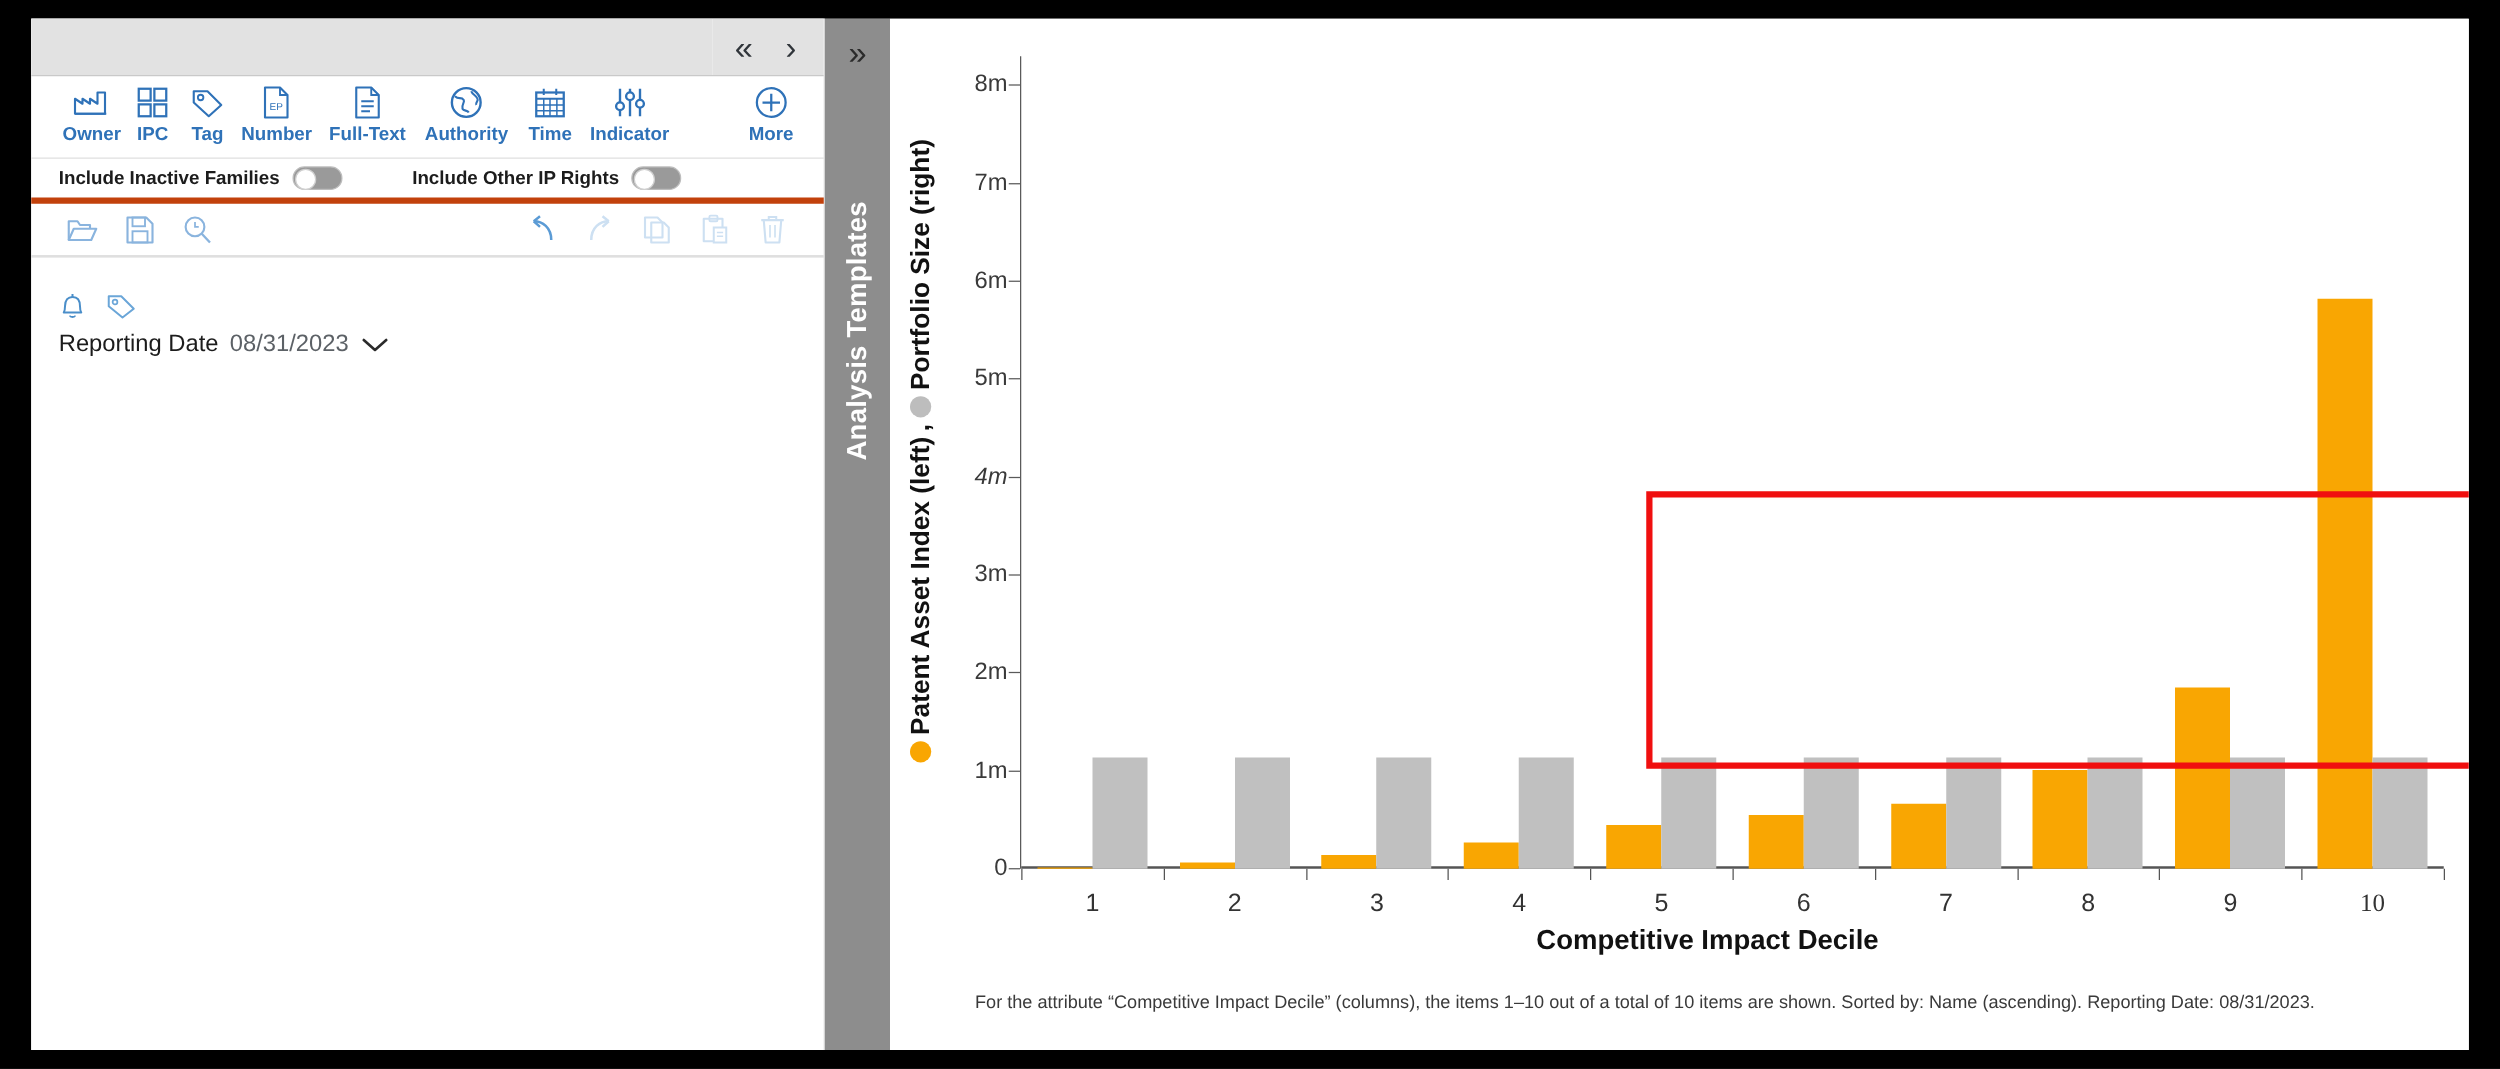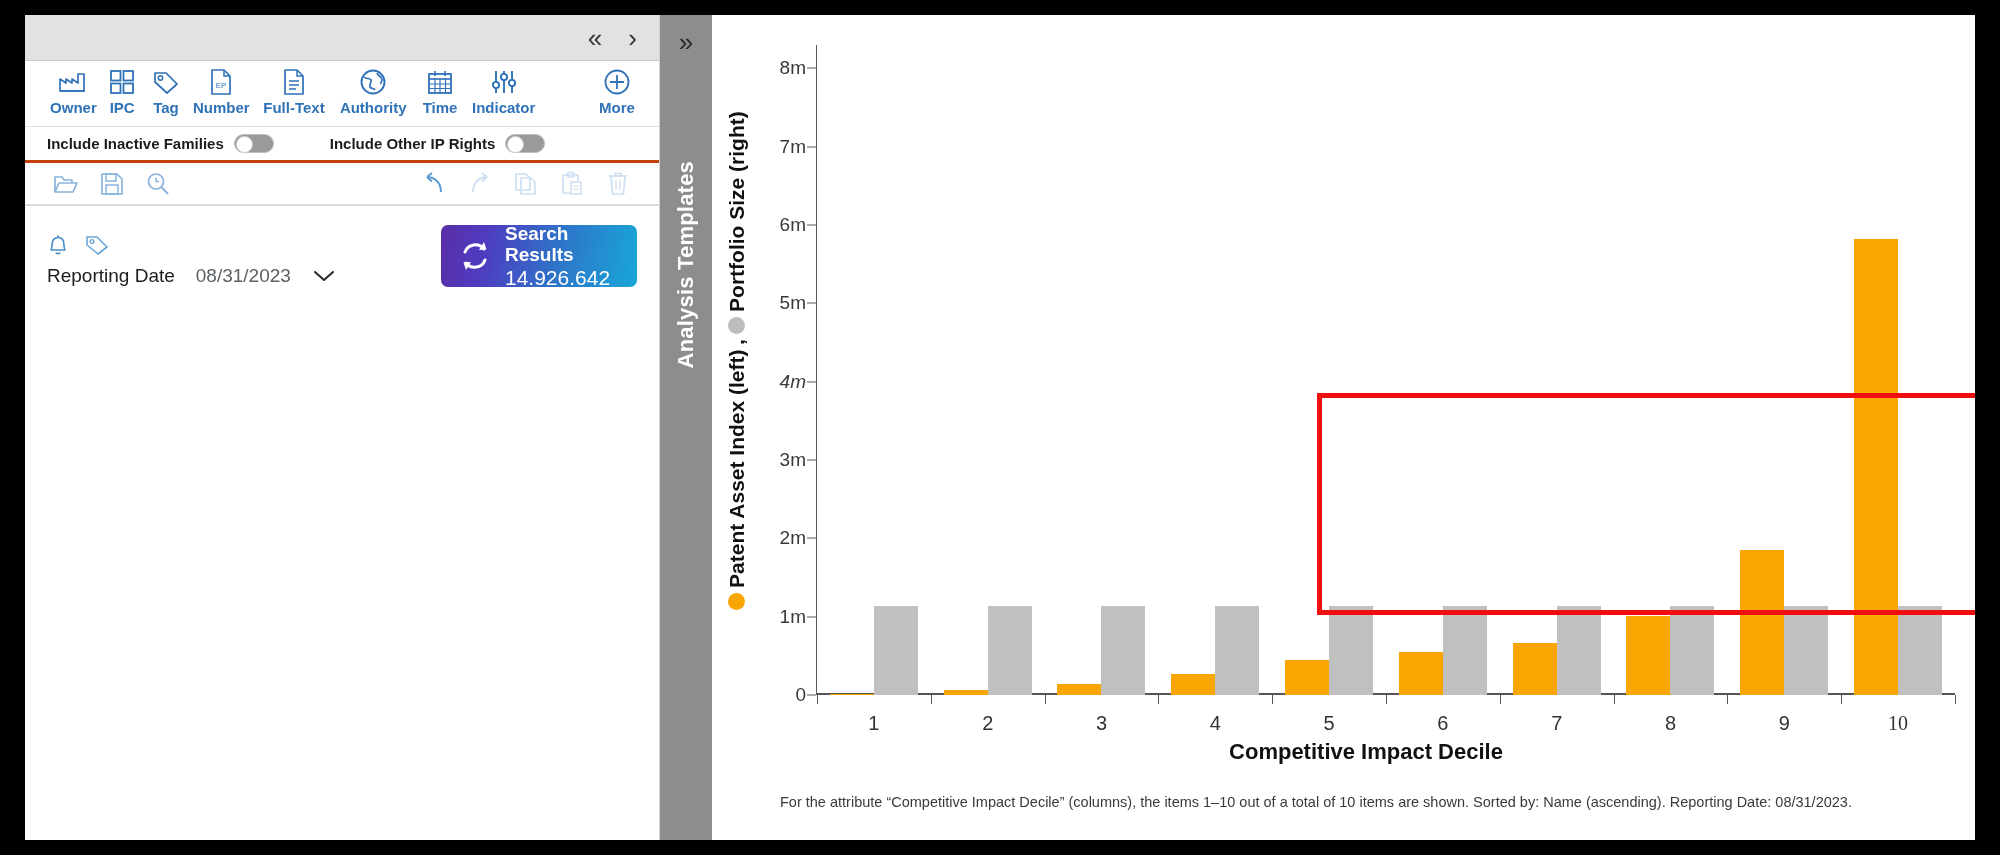--- a/index.html
+++ b/index.html
@@ -87,21 +87,21 @@
   .ic-full   { width: 92px; }
   .ic-auth   { width: 96px; }
   .ic-time   { width: 62px; }
   .ic-ind    { width: 88px; }
   .ic-more   { width: 66px; margin-left: 48px; }
 
   .toggles-row {
     display: flex; align-items: center;
     height: 36px;
     padding: 0 22px;
-    border-bottom: 3px solid #c2410c;
+    border-bottom: 5px solid #c2410c;
     font-size: 15px; font-weight: bold; color: #1c1c1c;
   }
   .toggle-group { display: flex; align-items: center; gap: 10px; }
   .toggle-group + .toggle-group { margin-left: 56px; }
   .switch {
     width: 40px; height: 19px; border-radius: 10px;
     background: #9a9a9a; position: relative; cursor: pointer;
     border: 1px solid #bdbdbd;
     display: inline-block;
   }
@@ -131,21 +131,21 @@
   .empty-state .link { color: #2f72b8; cursor: pointer; }
 
   .left-footer {
     border-top: 1px solid #d8d8d8;
     padding: 12px 22px 14px 22px;
     display: flex; align-items: flex-end; justify-content: space-between;
     height: 96px;
   }
   .footer-left { display: flex; flex-direction: column; gap: 8px; }
   .footer-icons { display: flex; gap: 16px; align-items: center; }
-  .report-line { display: flex; align-items: center; gap: 21px; font-size: 19px; }
+  .report-line { display: flex; align-items: center; gap: 9px; font-size: 19px; }
   .report-label { color: #1c1c1c; }
   .report-value { color: #5c6166; }
   .search-btn {
     width: 196px; height: 62px; border-radius: 7px;
     background: linear-gradient(100deg, #5a2ea6 0%, #4f3bc0 22%, #2f72c8 58%, #18a7d8 100%);
     display: flex; align-items: center; gap: 12px;
     padding-left: 16px;
     cursor: pointer;
     color: #fff;
   }
@@ -499,34 +499,20 @@
           <span class="report-label">Reporting Date</span>
           <span class="report-value">08/31/2023</span>
           <span>
             <svg width="24" height="14" viewBox="0 0 24 14">
               <path d="M3 3 L12 11 L21 3" fill="none" stroke="#2b2b2b" stroke-width="2.1" stroke-linecap="round" stroke-linejoin="round"></path>
             </svg>
           </span>
         </div>
       </div>
 
-      <div class="search-btn">
-        <span>
-          <svg width="36" height="36" viewBox="0 0 36 36">
-            <path d="M8 14 A11 11 0 0 1 27 11" fill="none" stroke="#fff" stroke-width="3" stroke-linecap="round"></path>
-            <path d="M27 4 L29.5 11.5 L22 12" fill="#fff"></path>
-            <path d="M28 22 A11 11 0 0 1 9 25" fill="none" stroke="#fff" stroke-width="3" stroke-linecap="round"></path>
-            <path d="M9 32 L6.5 24.5 L14 24" fill="#fff"></path>
-          </svg>
-        </span>
-        <span class="txt">
-          <span class="t1">Search Results</span>
-          <span class="t2">14.926.642</span>
-        </span>
-      </div>
     </div>
 
   </div>
 
   <div class="templates-strip">
     <span class="expand">»</span>
     <span class="vlabel">Analysis Templates</span>
   </div>
 
   <div class="chart-panel">

